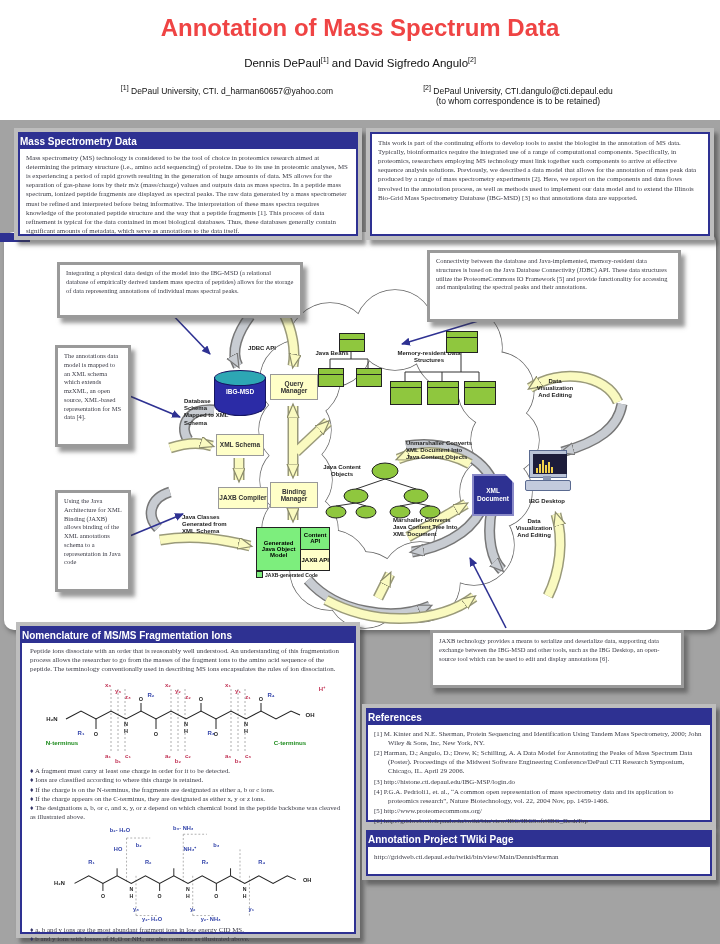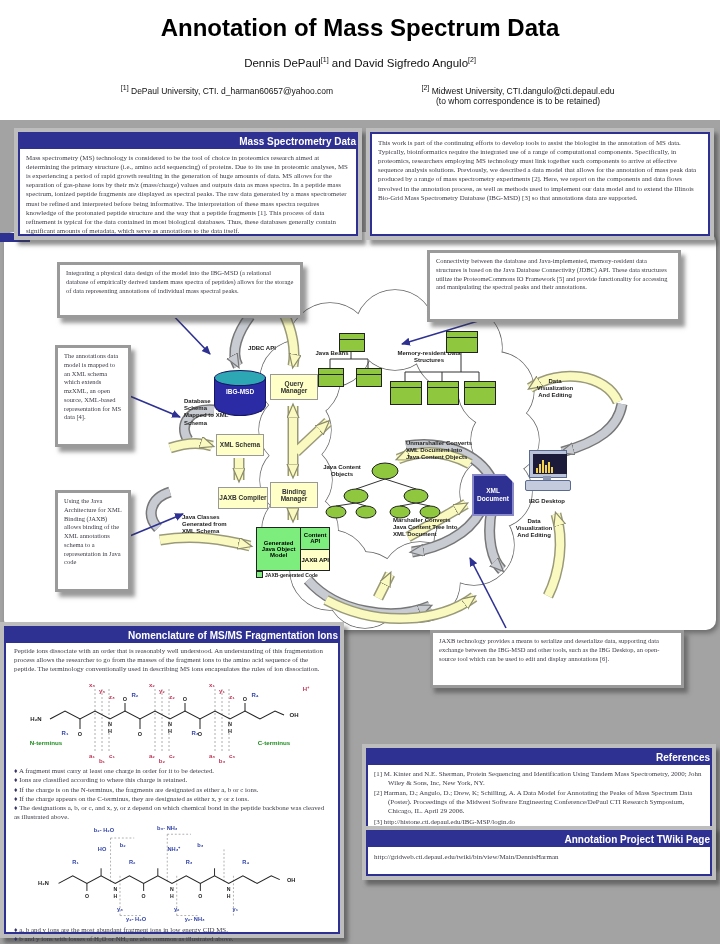--- a/index.html
+++ b/index.html
@@ -1,41 +1,41 @@
 <!DOCTYPE html>
 <html><head>
 <meta charset="utf-8">
 <style>
   html,body{margin:0;padding:0;background:#888;}
   #poster{position:relative;width:720px;height:944px;background:#ffffff;overflow:hidden;
           font-family:"Liberation Sans",sans-serif;}
   .abs{position:absolute;}
   
-  #title{top:14px;left:0;width:720px;text-align:center;font-size:24px;font-weight:bold;color:#000000;}
+  #title{top:14px;left:0;width:720px;text-align:center;font-size:24px;font-weight:bold;color:#ef4444;}
   #authors{top:56px;left:0;width:720px;text-align:center;font-size:11.5px;color:#111;}
   sup{font-size:7px;}
   .affil{font-size:8.5px;color:#111;}
   #affil1{top:84px;left:92px;width:270px;text-align:center;}
   #affil2{top:84px;left:378px;width:280px;text-align:center;}
   
   #graybg{top:120px;left:0;width:720px;height:824px;background:#a3a3a3;}
   #whitearea{top:232px;left:4px;width:712px;height:398px;background:#ffffff;border-radius:10px;
              box-shadow:2px 3px 5px rgba(0,0,0,.35);}
   #edgebar{top:233px;left:0;width:30px;height:9px;background:#2e3192;}
   
   .panel{background:#bdbdbd;padding:4px;box-shadow:4px 5px 4px rgba(55,55,55,.55);}
   .panel-inner{border:2px solid #2e3192;background:#fff;height:calc(100% - 4px);}
-  .panel-hd{background:#2e3192;color:#fff;font-weight:bold;text-align:right;font-size:10px;
+  .panel-hd{background:#2e3192;color:#fff;font-weight:bold;text-align:left;font-size:10px;
             padding:2px 0;font-family:"Liberation Sans",sans-serif;}
   .panel-bd{font-family:"Liberation Serif",serif;font-size:6.9px;line-height:1.32;color:#3b3b46;
             padding:4px 6px;}
   #p-massspec{top:128px;left:14px;width:340px;height:104px;}
   #p-summary{top:128px;left:366px;width:340px;height:104px;}
-  #p-nomen{top:622px;left:0;width:336px;height:308px;}
-  #p-refs{top:744px;left:362px;width:346px;height:114px;}
+  #p-nomen{top:622px;left:16px;width:336px;height:308px;}
+  #p-refs{top:704px;left:362px;width:346px;height:114px;}
   #p-twiki{top:826px;left:362px;width:346px;height:46px;}
   #p-twiki .panel-bd{text-align:left;font-size:7px;padding-top:6px;}
   .ref{padding-left:14px;text-indent:-14px;margin:0 0 1px 0;}
   
   .callout{background:#fff;border:3px solid #9a9a9a;box-shadow:4px 5px 4px rgba(55,55,55,.5);
            font-family:"Liberation Serif",serif;font-size:6.5px;line-height:1.35;color:#3b3b46;
            padding:4px 6px;}
   #c-integrating{top:262px;left:57px;width:228px;height:42px;}
   #c-connectivity{top:250px;left:427px;width:236px;height:58px;}
   #c-annmodel{top:345px;left:55px;width:58px;height:88px;}
@@ -83,21 +83,21 @@
   #lbl-desktop{top:498px;left:520px;width:54px;}
 </style>
 </head>
 <body>
 
 <div id="poster">
 
   <div class="abs" id="title">Annotation of Mass Spectrum Data</div>
   <div class="abs" id="authors"><span>Dennis DePaul</span><sup>[1]</sup><span> and </span><span>David Sigfredo Angulo</span><sup>[2]</sup></div>
   <div class="abs affil" id="affil1"><sup>[1]</sup><span> DePaul University, CTI. d_harman60657@yahoo.com</span></div>
-  <div class="abs affil" id="affil2"><sup>[2]</sup><span> Midwest University, CTI.dangulo@cti.depaul.edu</span><br><span>(to whom correspondence is to be retained)</span></div>
+  <div class="abs affil" id="affil2"><sup>[2]</sup><span> DePaul University, CTI.dangulo@cti.depaul.edu</span><br><span>(to whom correspondence is to be retained)</span></div>
 
   <div class="abs" id="graybg"></div>
   <div class="abs" id="whitearea"></div>
   <div class="abs" id="edgebar"></div>
 
   <div class="abs panel" id="p-massspec">
     <div class="panel-inner">
         <div class="panel-hd">Mass Spectrometry Data</div>
     <div class="panel-bd">Mass spectrometry (MS) technology is considered to be the tool of choice in proteomics research aimed at determining the primary structure (i.e., amino acid sequencing) of proteins.  Due to its use in proteomic analyses, MS is experiencing a period of rapid growth resulting in the generation of huge amounts of data.  MS allows for the separation of gas-phase ions by their m/z (mass/charge) values and outputs data as mass spectra.  In a peptide mass spectrum, ionized peptide fragments are displayed as spectral peaks.  The raw data generated by a mass spectrometer must be refined and interpreted before being informative.  The interpretation of these mass spectra requires knowledge of the protonated peptide structure and the way that a peptide fragments [1].  This process of data refinement is typical for the data contained in most biological databases.  Thus, these databases generally contain significant amounts of metadata, which serve as annotations to the data itself.</div>
       </div>

